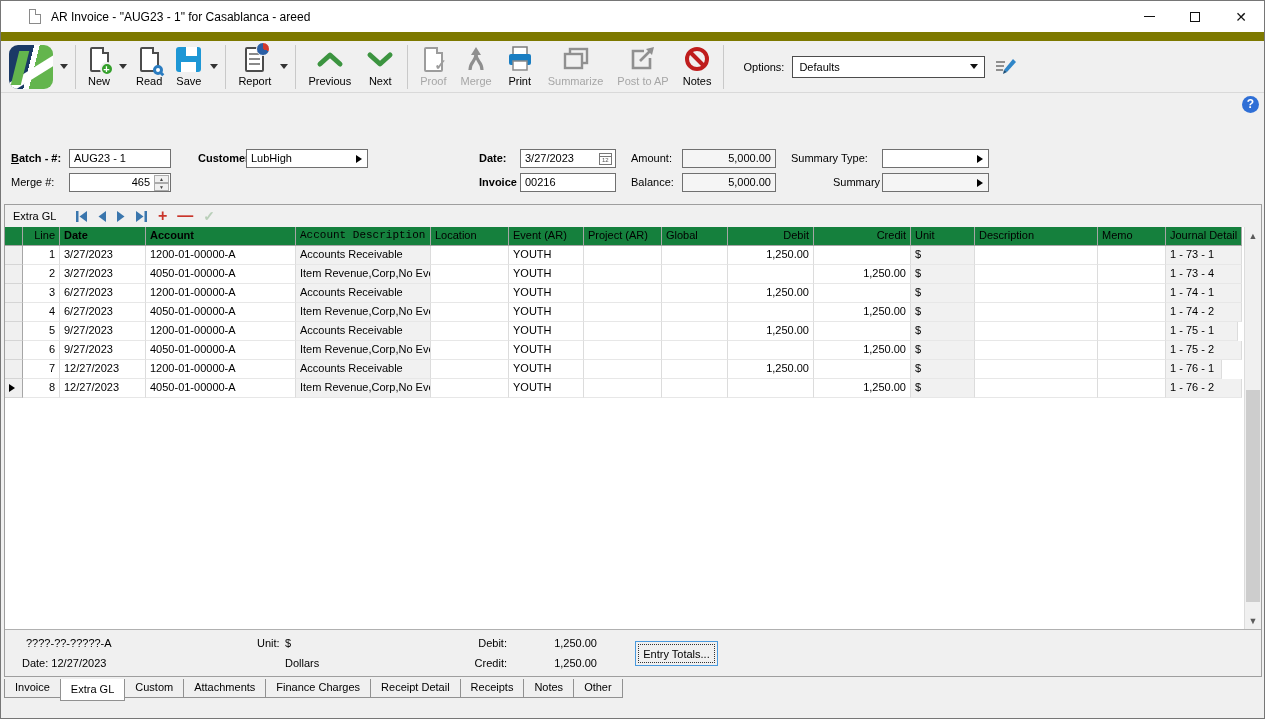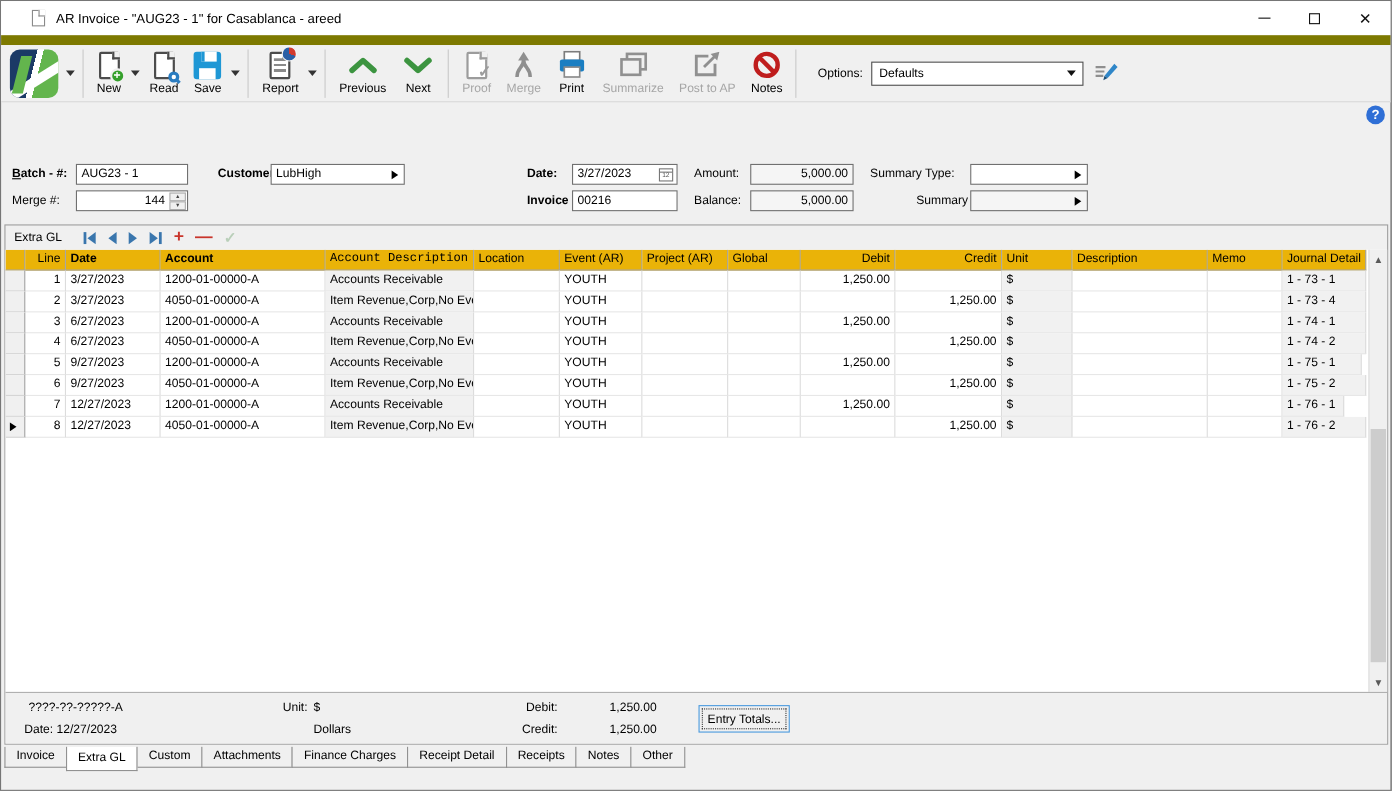--- a/index.html
+++ b/index.html
@@ -85,21 +85,21 @@
   .gl-toolbar .gl-label { margin-left:8px; width:62px; }
   .gl-nav { display:flex; align-items:center; gap:9px; }
   .gl-glyph { display:flex; align-items:center; }
   .gl-plus { color:#c9352b; font-size:16px; font-weight:bold; margin-left:10px; line-height:14px; }
   .gl-minus { color:#c9352b; font-size:16px; font-weight:bold; line-height:10px; }
   .gl-check { color:#b9cfb9; font-size:14px; font-weight:bold; }
 
   .grid { position:absolute; top:22px; left:0; right:0; bottom:47px; background:#fff; overflow:hidden; }
   .g-row { display:flex; height:19px; }
   .g-cell, .h-cell { padding:2px 4px; white-space:nowrap; overflow:hidden; flex:0 0 auto; }
-  .h-cell { background:#eab308; border-right:1px solid #a6a6a6; border-bottom:1px solid #a6a6a6; }
+  .h-cell { background:#15803d; border-right:1px solid #a6a6a6; border-bottom:1px solid #a6a6a6; }
   .g-cell { border-right:1px solid #dcdcdc; border-bottom:1px solid #e7e7e7; }
   .g-cell.gray { background:#f1f1f1; }
   .g-cell.sel { background:#f0f0f0; border-right:1px solid #a6a6a6; border-bottom:1px solid #d5d5d5; position:relative; }
   .sel-arrow { position:absolute; left:4px; top:5px; width:0; height:0;
                border-top:4px solid transparent; border-bottom:4px solid transparent; border-left:6px solid #000; }
   .ta-r { text-align:right; }
   .fw-b { font-weight:bold; }
 
   .vscroll { position:absolute; right:0; top:22px; bottom:47px; width:17px; background:#f0f0f0; border-left:1px solid #dcdcdc; }
   .vs-arrow { position:absolute; left:0; right:0; height:17px; display:flex; align-items:center; justify-content:center; color:#5a5a5a; font-size:9px; }
@@ -306,21 +306,21 @@
   <span class="flabel" style="left:630px; top:151px;">Amount:</span>
   <div class="field ro num" style="left:681px; top:148px; width:94px;">5,000.00</div>
   <span class="flabel" style="left:790px; top:151px;">Summary Type:</span>
   <div class="field" style="left:881px; top:148px; width:107px;">
     <span></span>
     <span class="lookup-arrow"></span>
   </div>
 
   <span class="flabel" style="left:10px; top:175px;">Merge #:</span>
   <div class="field num" style="left:68px; top:172px; width:102px; padding-right:20px;">
-    <span>144</span>
+    <span>465</span>
     <span class="spinner">
       <span class="spin-btn">▲</span>
       <span class="spin-btn">▼</span>
     </span>
   </div>
   <span class="flabel b" style="left:478px; top:175px;">Invoice #:</span>
   <div class="field" style="left:519px; top:172px; width:96px;">00216</div>
   <span class="flabel" style="left:630px; top:175px;">Balance:</span>
   <div class="field ro num" style="left:681px; top:172px; width:94px;">5,000.00</div>
   <span class="flabel" style="left:790px; top:175px;margin-left:42px;">Summary Invoice:</span>

